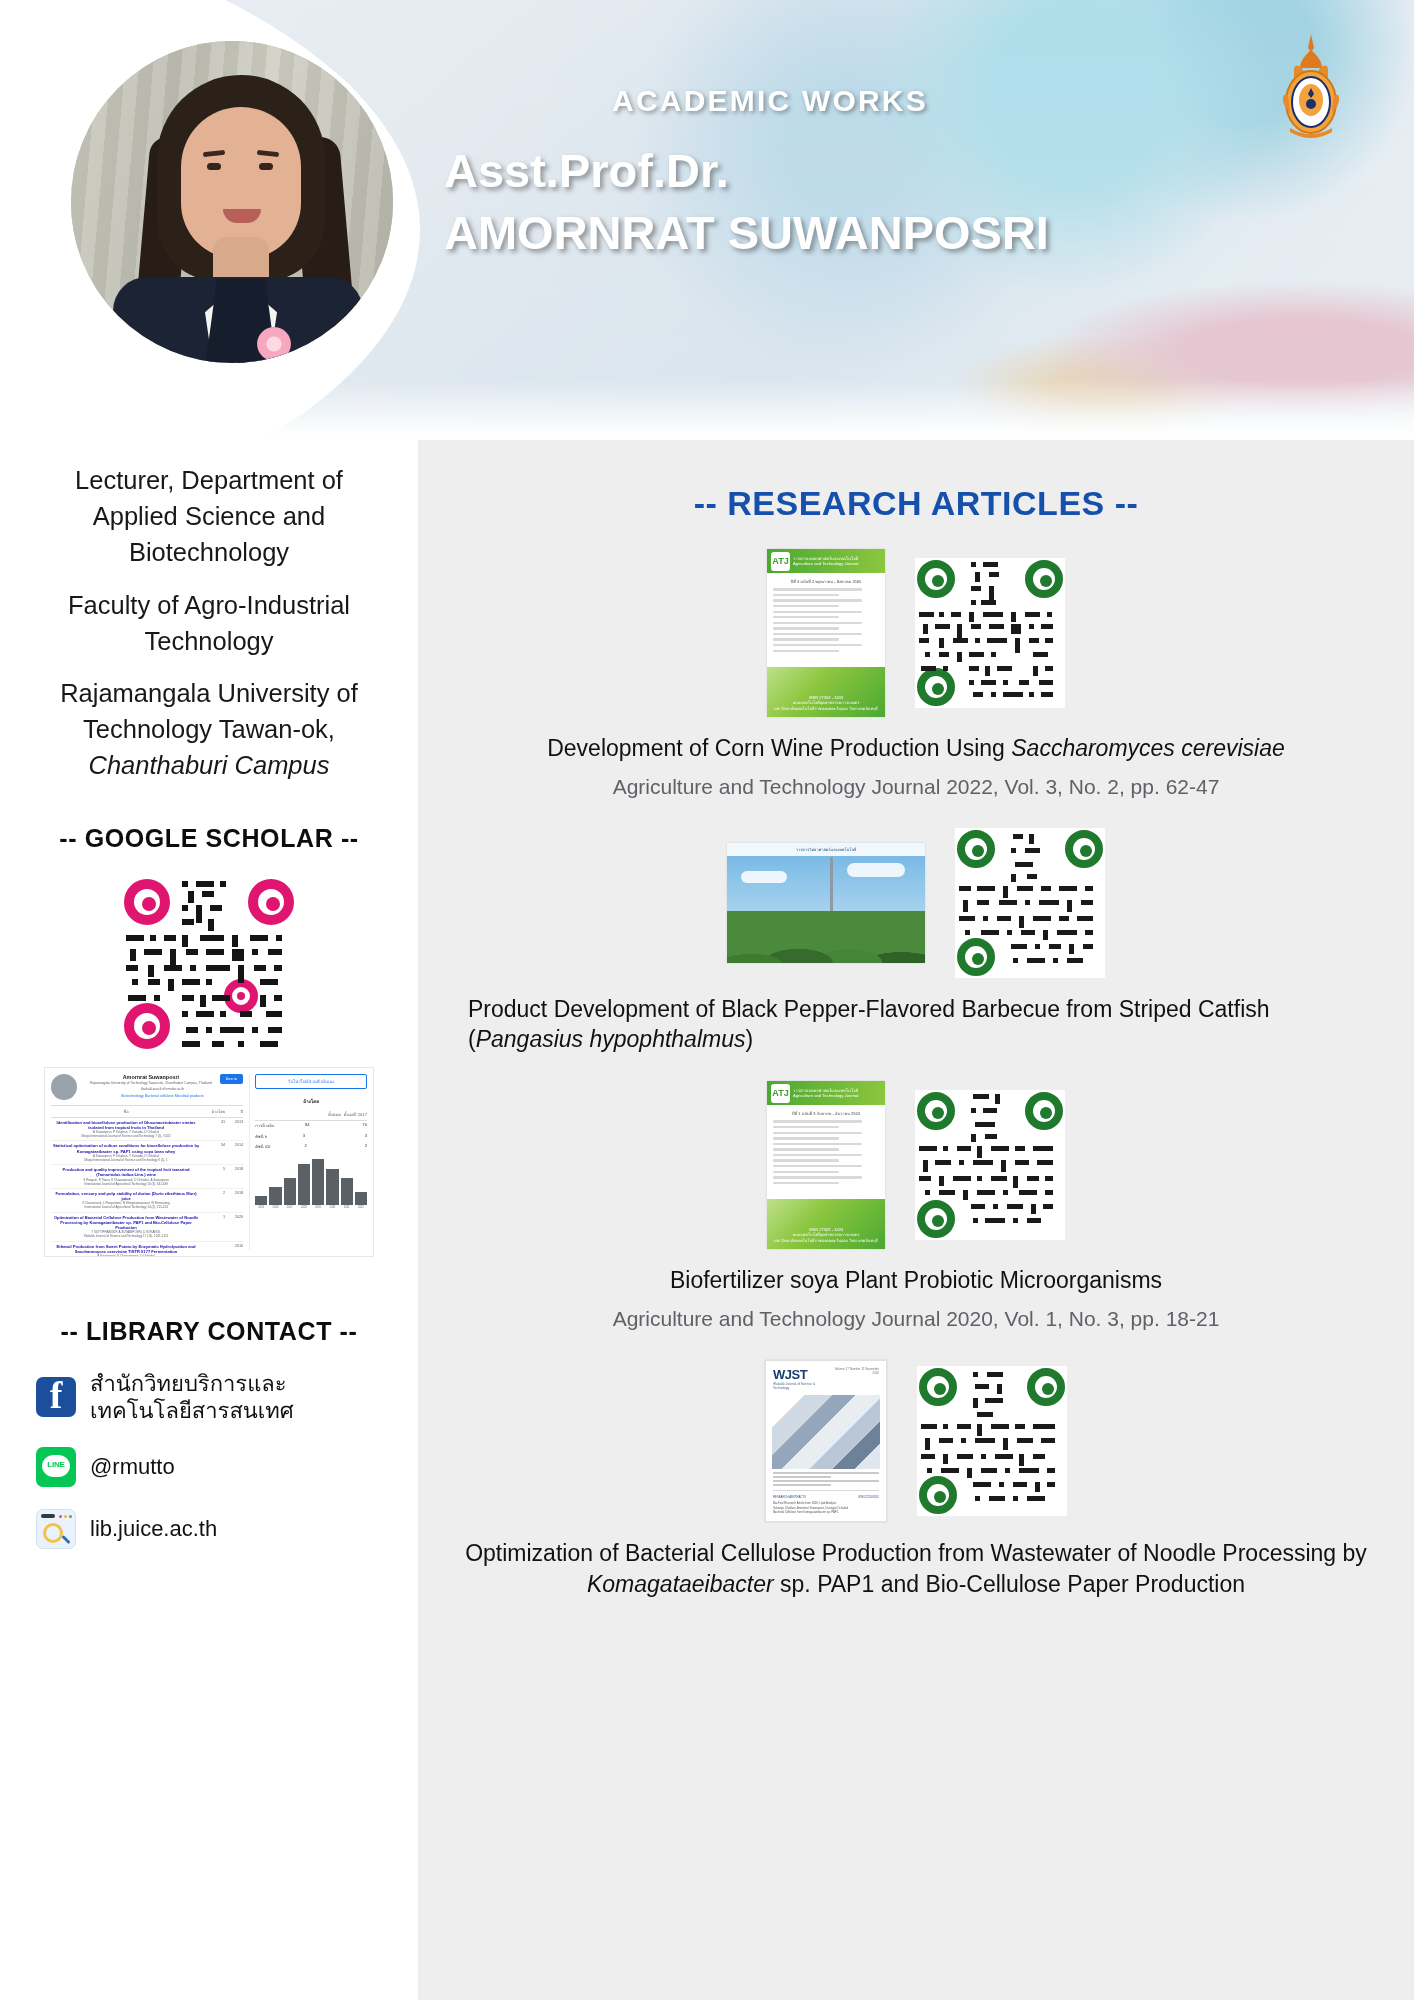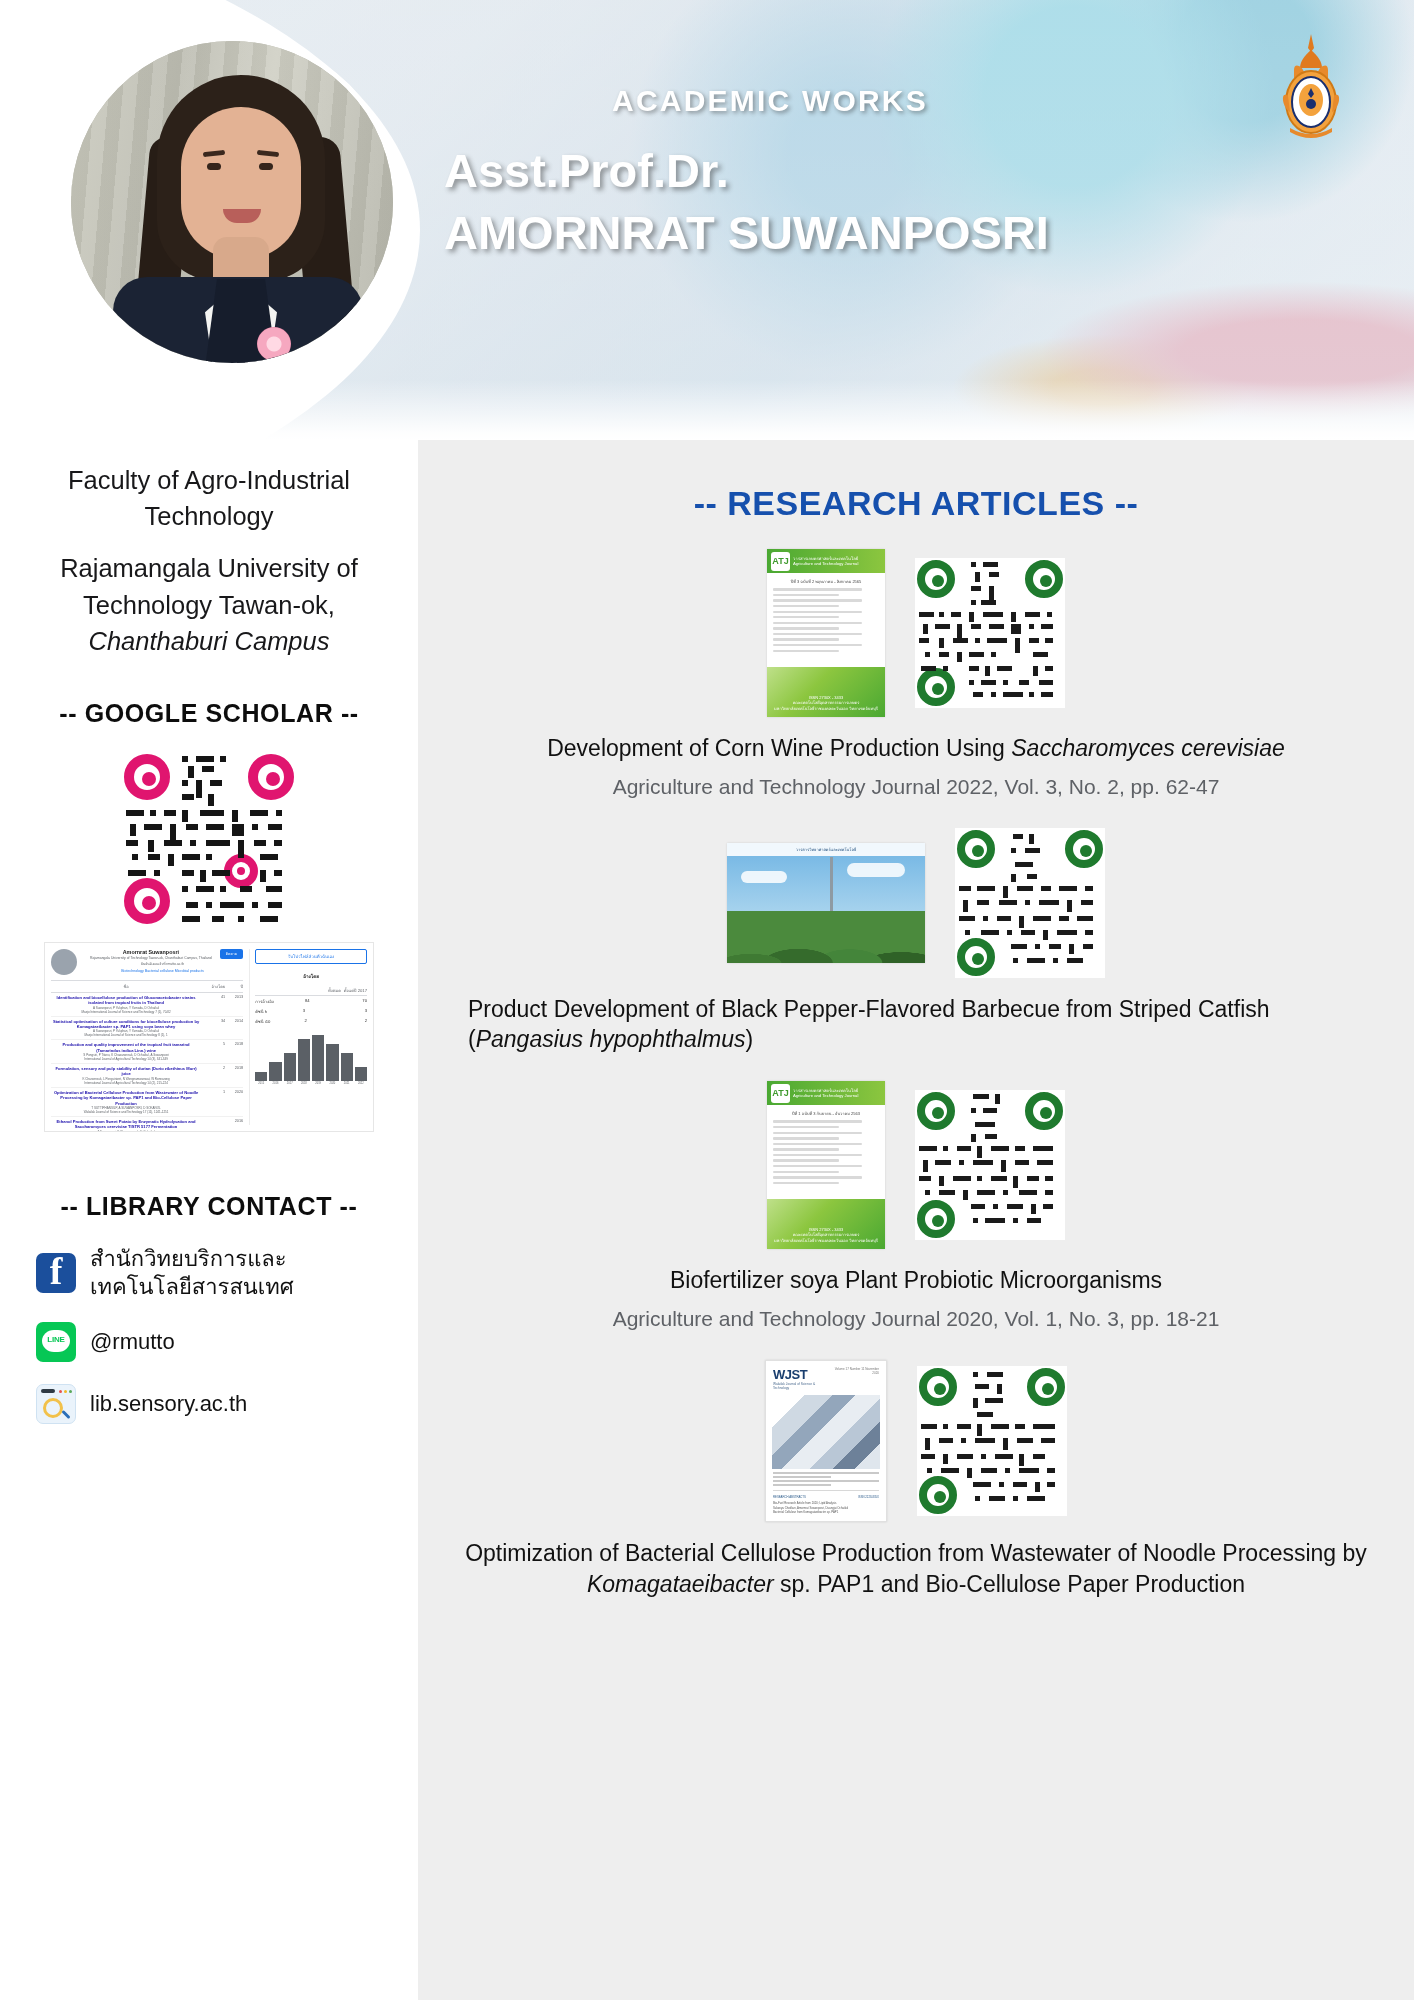--- a/index.html
+++ b/index.html
@@ -439,20 +439,21 @@
         <path d="M18 64 C10 58 12 76 20 80" fill="#e78a2c"></path>
         <path d="M64 64 C72 58 70 76 62 80" fill="#e78a2c"></path>
         <path d="M20 96 Q41 108 62 96 L62 100 Q41 112 20 100 Z" fill="#e78a2c"></path>
       </svg>
     </div>
   </div>
 
   <div class="left-col">
 
     <div class="affil">
+      <p>Lecturer, Department of Applied Science and Biotechnology</p>
       <p>Faculty of Agro-Industrial Technology</p>
       <p>
         <span>Rajamangala University of Technology Tawan-ok,</span>
         <span class="ital">Chanthaburi Campus</span>
       </p>
     </div>
 
     <div class="section-head">-- GOOGLE SCHOLAR --</div>
 
     <div class="qr-pink">
@@ -659,21 +660,21 @@
       </div>
       <div class="contact-row">
         <div class="ci web">
           <div class="bar"></div>
             <div class="d1"></div>
             <div class="d2"></div>
             <div class="d3"></div>
           <div class="mag"></div>
             <div class="hdl"></div>
         </div>
-        <div class="contact-text">lib.sensory.ac.th</div>
+        <div class="contact-text">lib.juice.ac.th</div>
       </div>
     </div>
   </div>
 
   <div class="right-col">
     <div class="research-title">-- RESEARCH ARTICLES --</div>
 
     <div class="article">
       <div class="art-media">
         <div class="cover atj">

